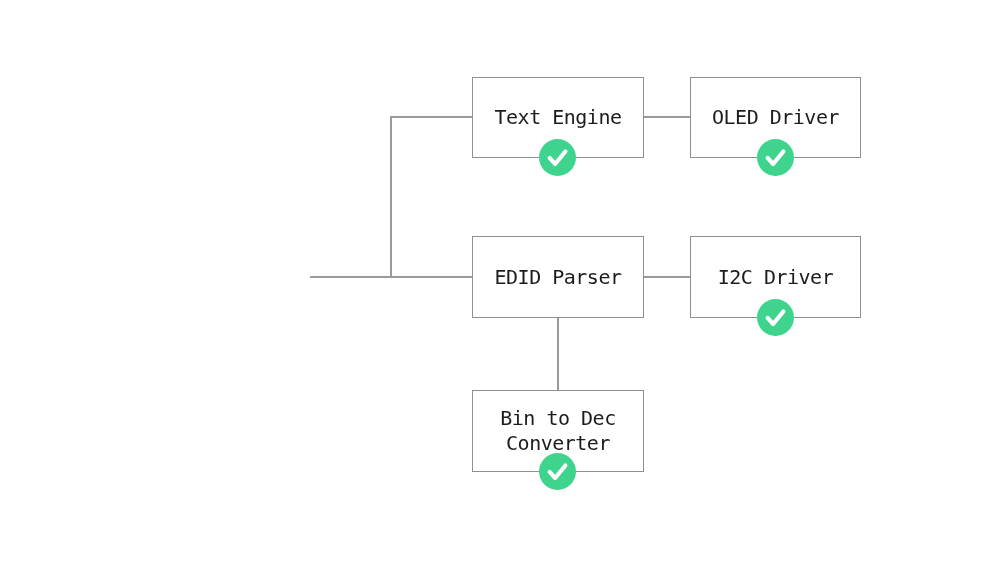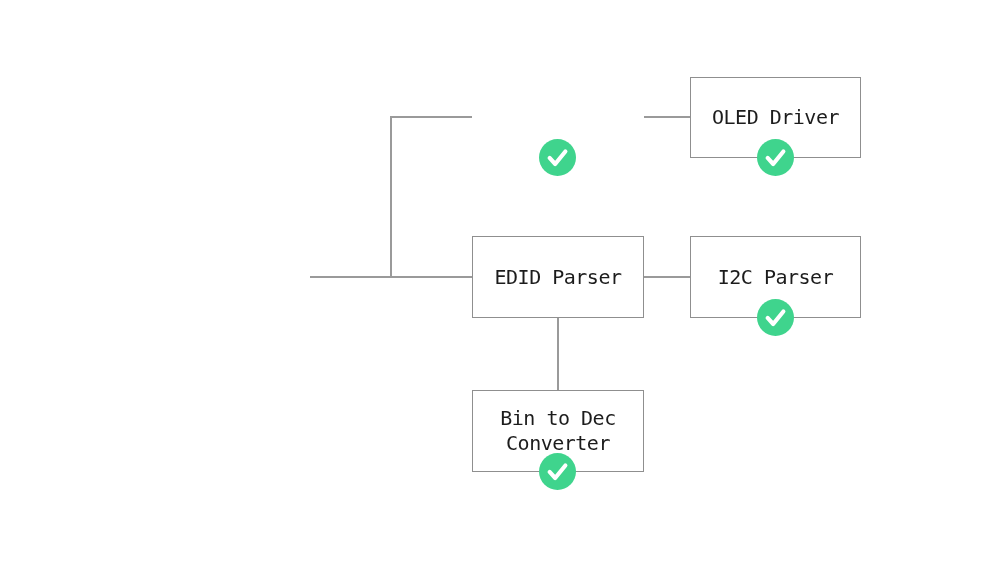--- a/index.html
+++ b/index.html
@@ -73,31 +73,34 @@
 <div class="canvas">
 
   <div class="edge" id="edge-top-junction"></div>
   <div class="edge" id="edge-junction-vertical"></div>
   <div class="edge" id="edge-junction-text"></div>
   <div class="edge" id="edge-text-oled"></div>
   <div class="edge" id="edge-edid-i2c"></div>
   <div class="edge" id="edge-edid-bin"></div>
 
 
+  <div class="node" id="node-text-engine">
+    <span>Text Engine</span>
+  </div>
 
   <div class="node" id="node-edid-parser">
     <span>EDID Parser</span>
   </div>
 
   <div class="node" id="node-oled-driver">
     <span>OLED Driver</span>
   </div>
 
   <div class="node" id="node-i2c-driver">
-    <span>I2C Parser</span>
+    <span>I2C Driver</span>
   </div>
 
   <div class="node" id="node-bin-to-dec">
     <span>Bin to Dec Converter</span>
   </div>
 
   <div class="check-badge" id="check-text-engine">
     <svg viewBox="0 0 40 40" aria-hidden="true">
       <circle cx="20" cy="20" r="20" fill="var(--check-green, #3fd48d)"></circle>
       <path d="M11.5 20.5 L17.5 27 L28.5 13.5" fill="none" stroke="var(--check-mark, #ffffff)" stroke-width="4.5" stroke-linecap="round" stroke-linejoin="round"></path>

